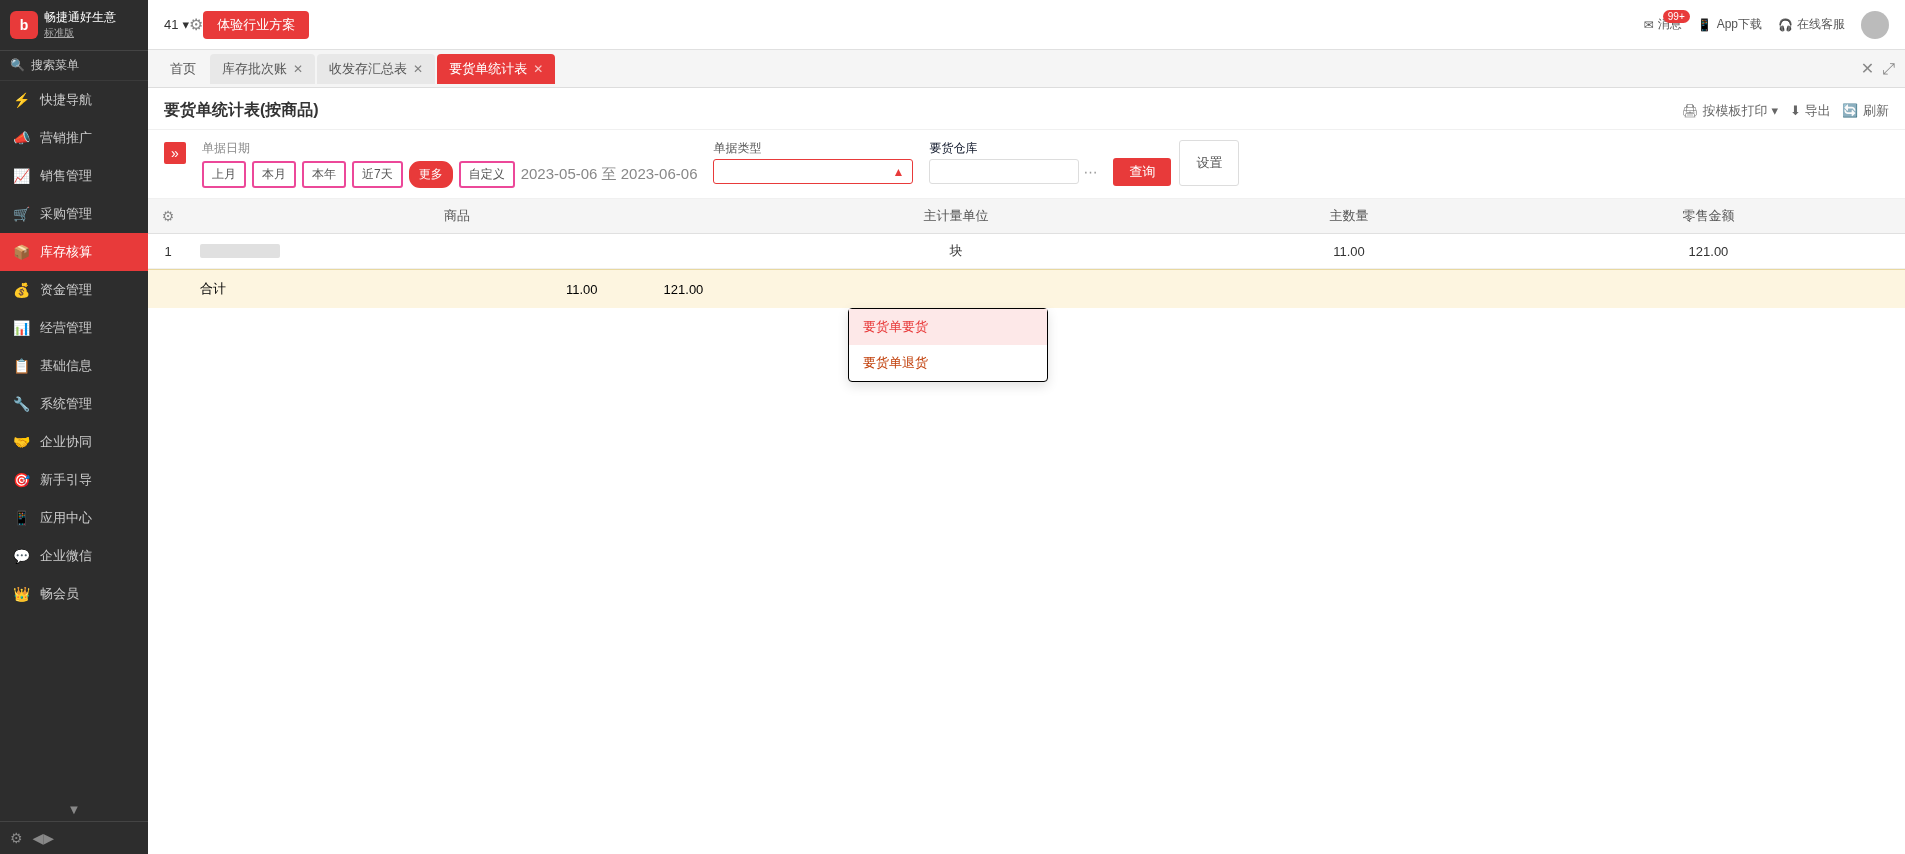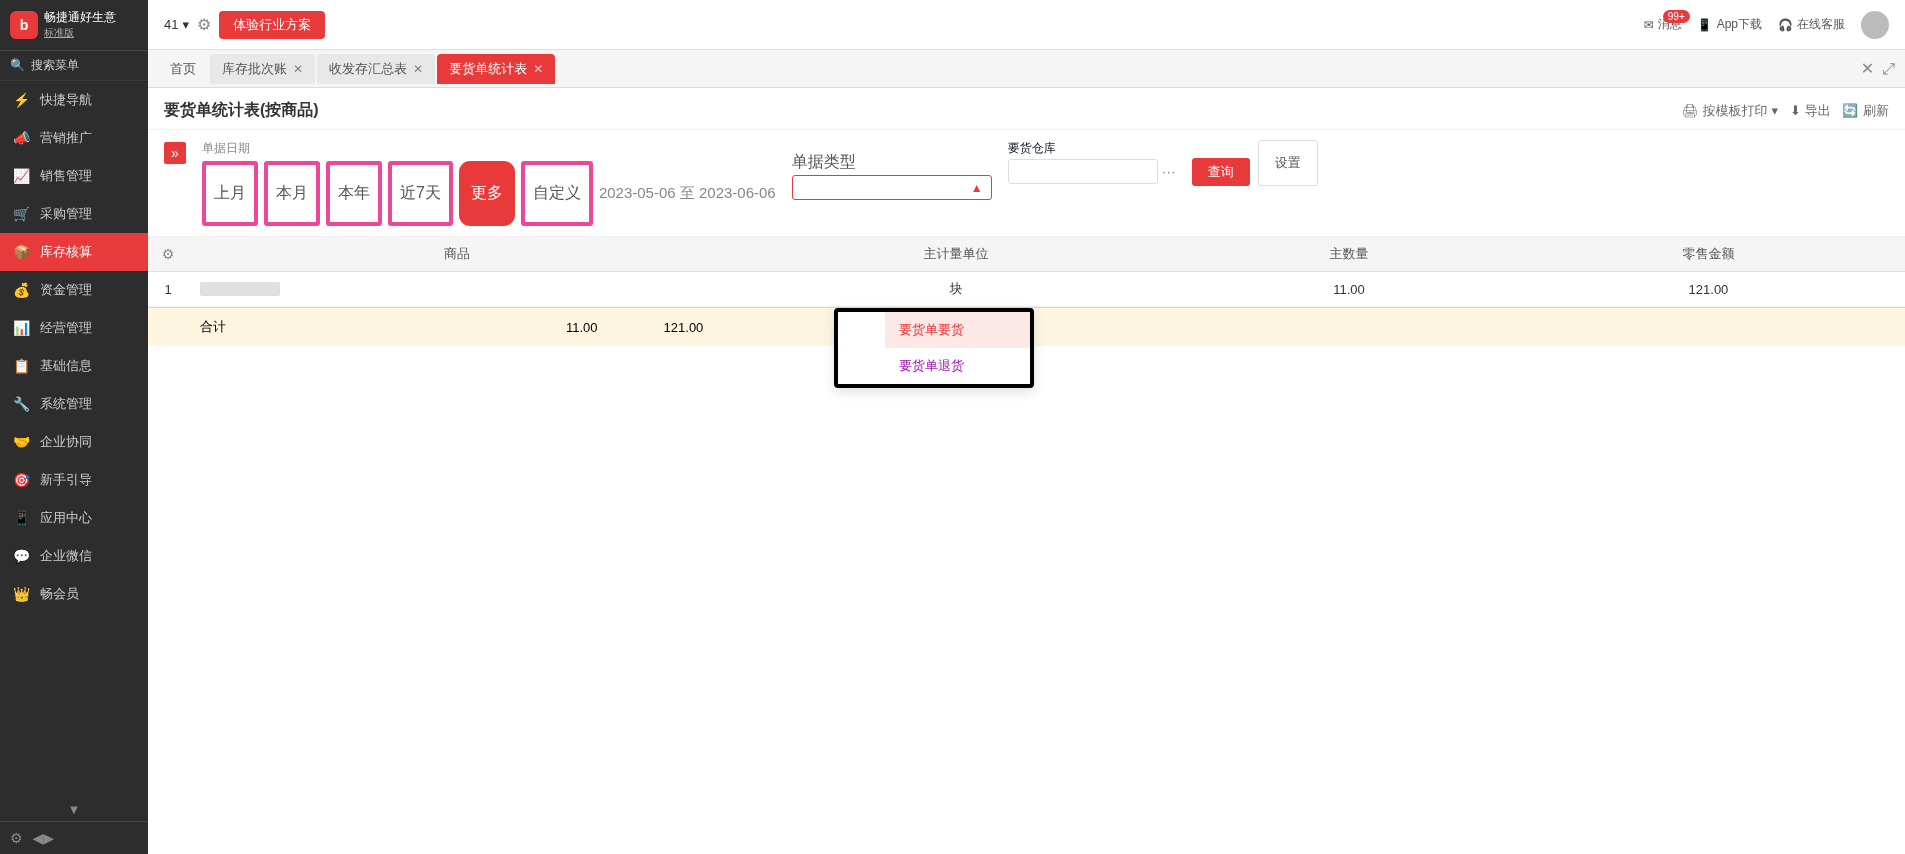--- a/index.html
+++ b/index.html
@@ -89,21 +89,21 @@
     .topbar {
       height: 50px;
       background: #fff;
       display: flex;
       align-items: center;
       padding: 0 16px;
       border-bottom: 1px solid #e0e0e0;
       gap: 10px;
       flex-shrink: 0;
     }
-    .topbar-left { display: flex; align-items: center; gap: 8px; flex: 1; }
+    .topbar-left { display: flex; align-items: center; flex: 1; }
     .topbar-company {
       display: flex;
       align-items: center;
       gap: 4px;
       font-size: 13px;
       color: #333;
       cursor: pointer;
     }
     .topbar-settings { color: #888; cursor: pointer; font-size: 16px; }
     .topbar-trial-btn {
@@ -247,42 +247,42 @@
 
     .filter-group {
       display: flex;
       flex-direction: column;
       gap: 4px;
     }
     .filter-label { font-size: 12px; color: #888; }
     .filter-row { display: flex; align-items: center; gap: 6px; }
 
     .date-btn {
-      padding: 18px 8px;
-      border: 4px solid #ec4899;
+      padding: 3px 8px;
+      border: 2px solid #ec4899;
       border-radius: 3px;
       cursor: pointer;
-      font-size: 16px;
+      font-size: 12px;
       color: #555;
       background: #fff;
     }
     .date-btn.tag-more {
       background: #e83a3a;
       color: white;
       border-color: #e83a3a;
       border-radius: 11px;
     }
 
     .date-range-text { font-size: 15px; color: #888; }
 
     .filter-type-group {
       display: flex;
       flex-direction: column;
     }
-    .filter-type-label { font-size: 16px; color: #555; margin-bottom: 2px; margin-top: 12px; }
+    .filter-type-label { font-size: 12px; color: #555; margin-bottom: 2px; }
 
     .select-box {
       border: 1px solid #e83a3a;
       border-radius: 3px;
       padding: 4px 8px;
       min-width: 200px;
       display: flex;
       align-items: center;
       justify-content: space-between;
       cursor: pointer;
@@ -324,33 +324,32 @@
       border-radius: 3px;
       cursor: pointer;
       font-size: 13px;
     }
 
     
     .dropdown-overlay {
       position: absolute;
       z-index: 1000;
       background: white;
-      border: 4px solid #000000;
+      border: 1px solid #000000;
       border-radius: 4px;
       box-shadow: 0 4px 12px rgba(0,0,0,0.12);
       min-width: 200px;
-      left: 686px;
+      left: 700px;
       top: 178px;
-      padding-left: 47px;
     }
     .dropdown-item {
       padding: 9px 14px;
       cursor: pointer;
       font-size: 13px;
-      color: #a21caf;
+      color: #c2410c;
     }
     .dropdown-item.selected { background: #fde8e8; color: #e83a3a; }
 
     
     .table-wrapper {
       padding: 0 0;
       overflow: auto;
     }
     table {
       width: 100%;

